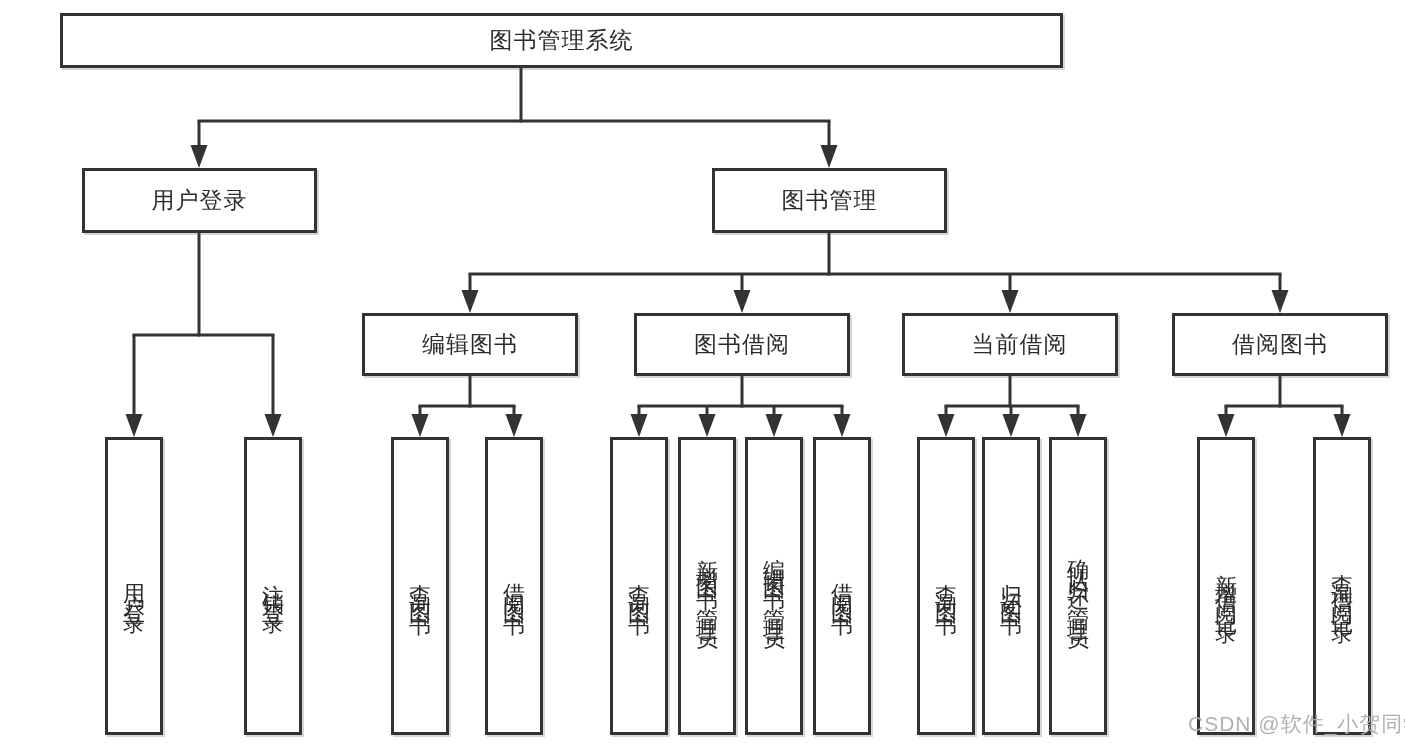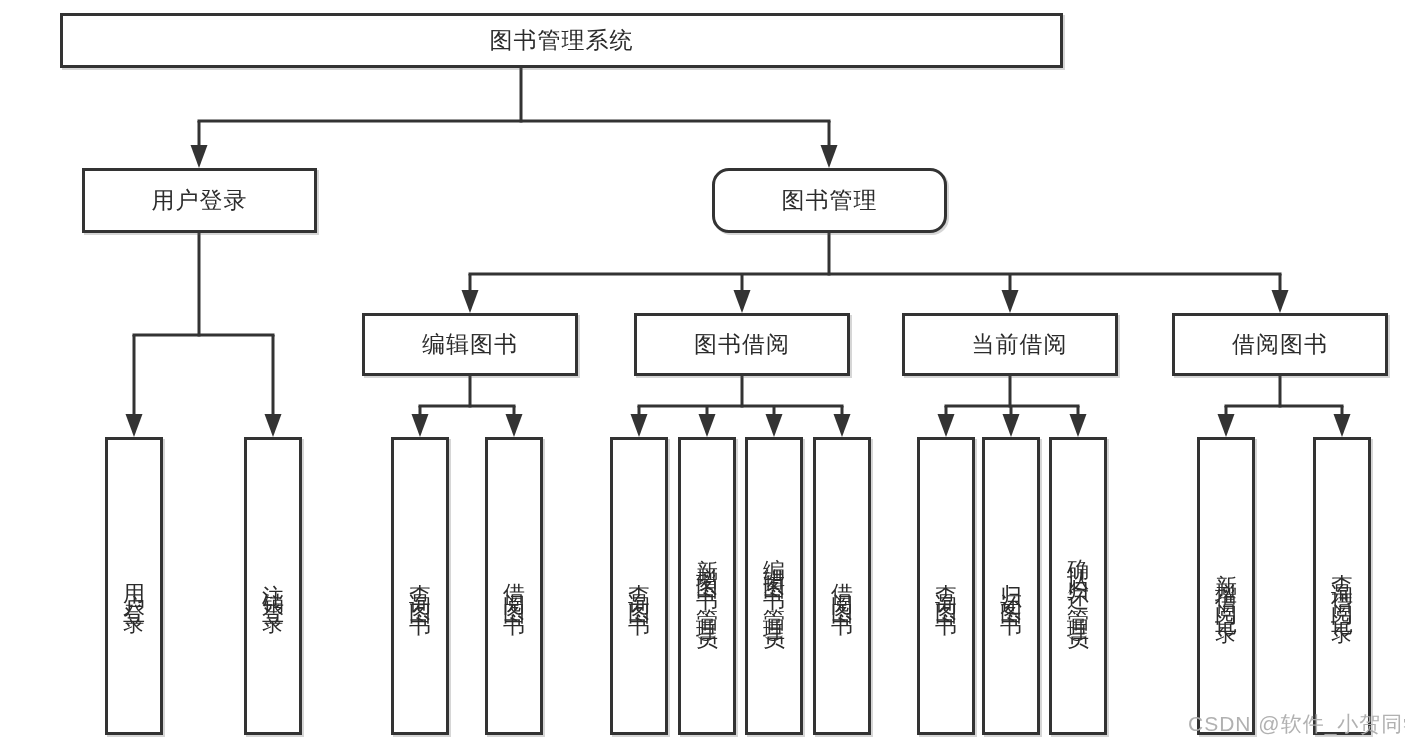--- a/index.html
+++ b/index.html
@@ -103,21 +103,21 @@
       <polygon points="1333.5,414 1350.5,414 1342,437" fill="#333333"></polygon>
     </svg>
 
   <div class="box" style="left:20px;top:13px;width:1003px;height:55px;margin-left:40px;">
     <span class="h-label">图书管理系统</span>
   </div>
 
   <div class="box" style="left:82px;top:168px;width:235px;height:65px;">
     <span class="h-label">用户登录</span>
   </div>
-  <div class="box" style="left:712px;top:168px;width:235px;height:65px;border-radius:17px;">
+  <div class="box" style="left:712px;top:168px;width:235px;height:65px;">
     <span class="h-label">图书管理</span>
   </div>
 
   <div class="box" style="left:362px;top:313px;width:216px;height:63px;">
     <span class="h-label">编辑图书</span>
   </div>
   <div class="box" style="left:634px;top:313px;width:216px;height:63px;">
     <span class="h-label">图书借阅</span>
   </div>
   <div class="box" style="left:902px;top:313px;width:216px;height:63px;padding-left:19px;">

